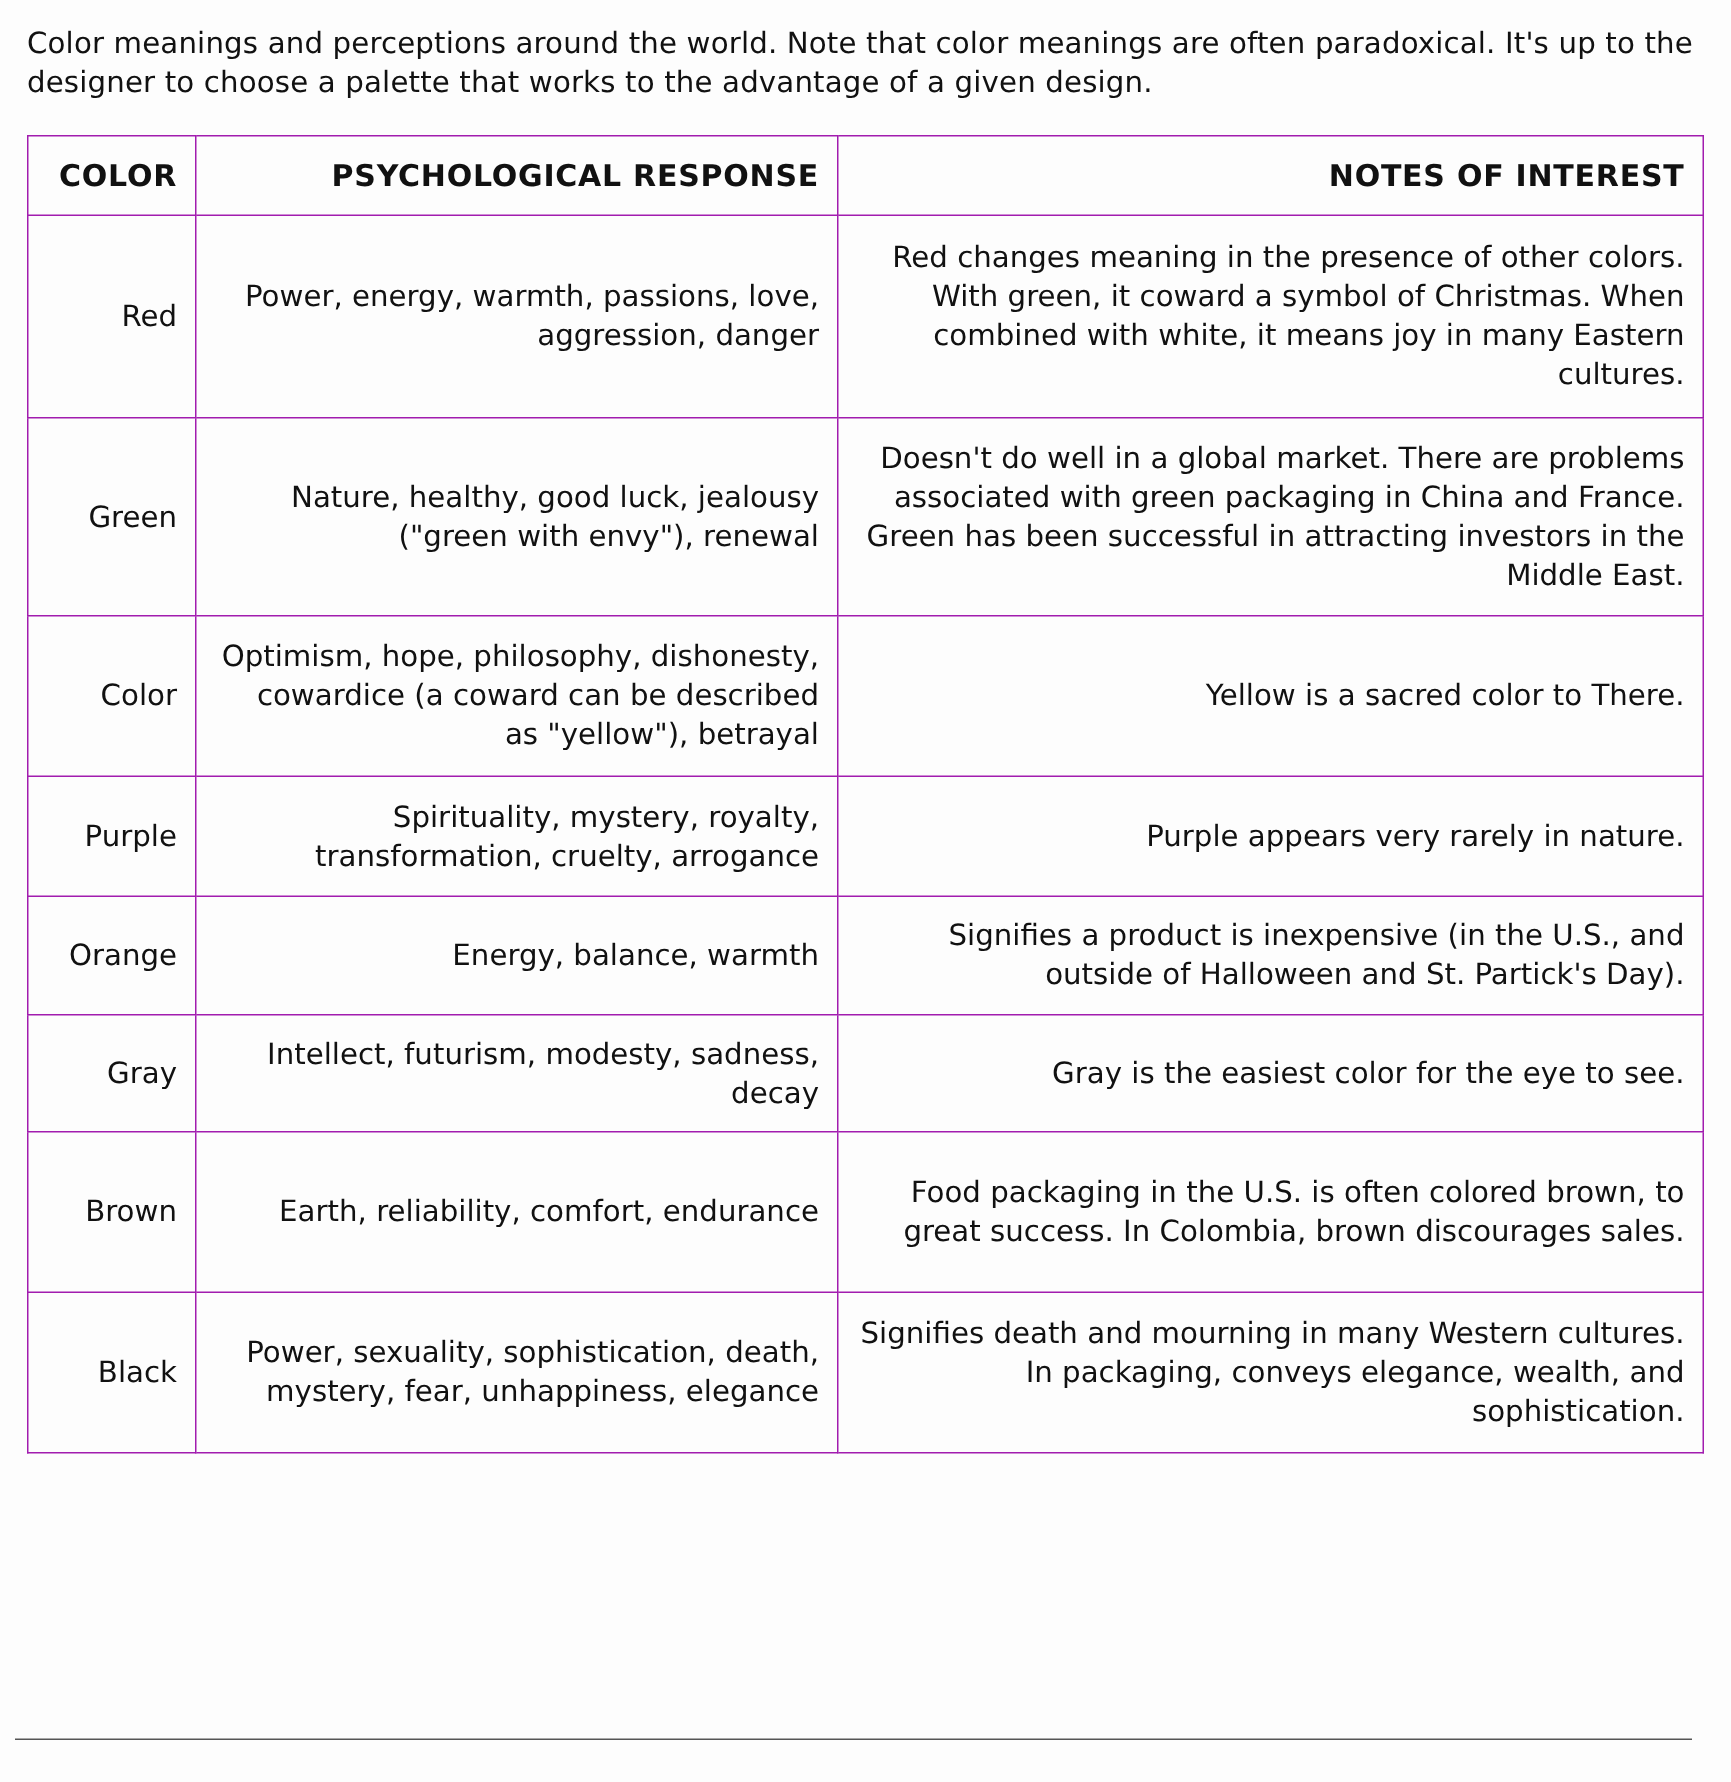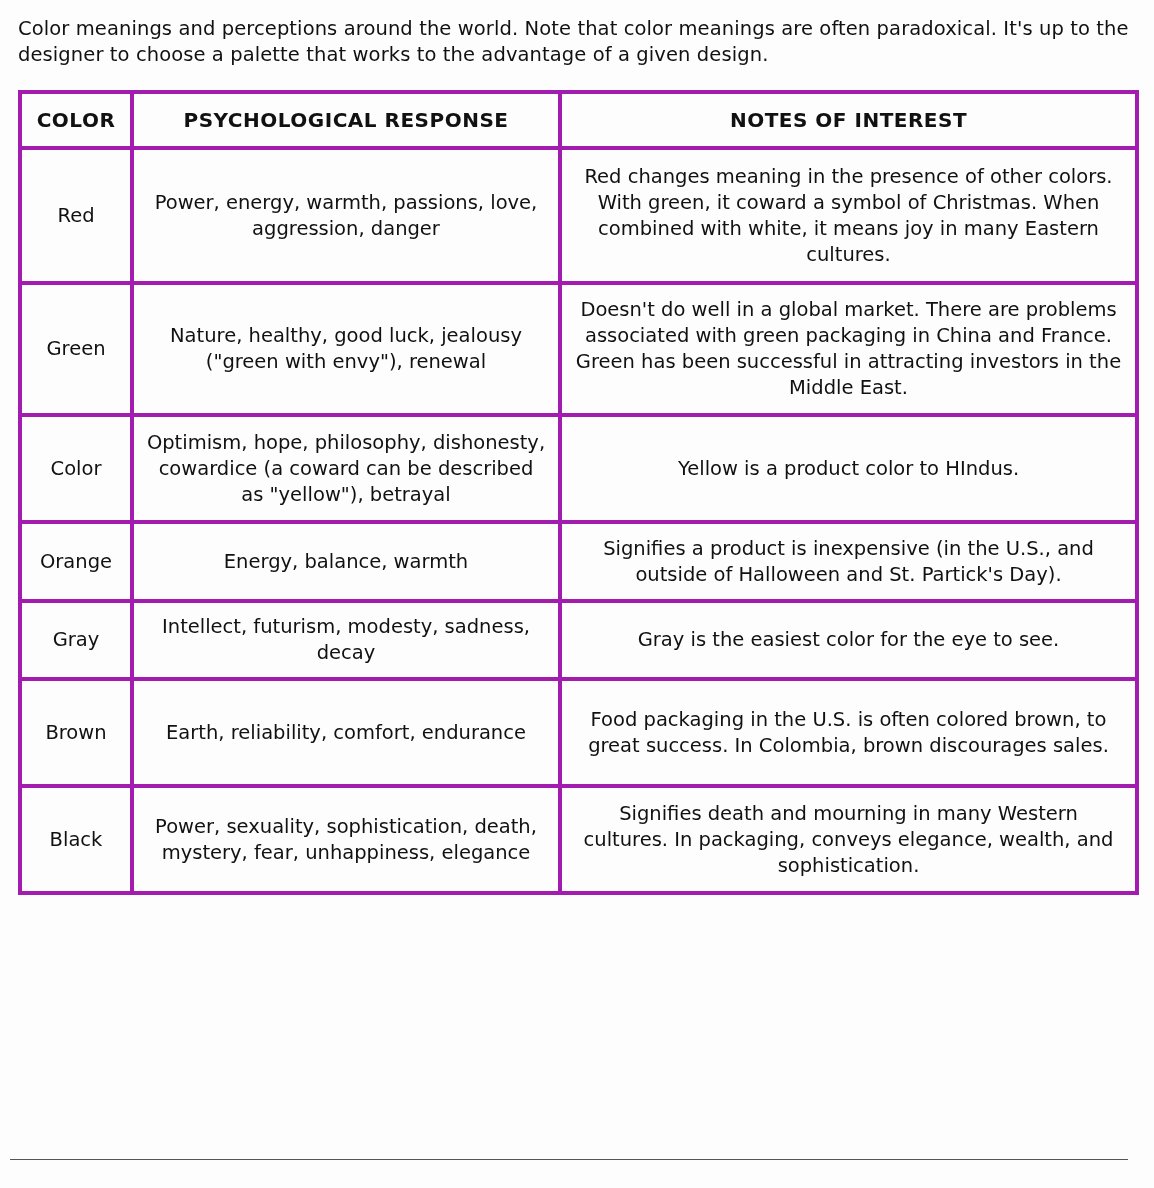--- a/index.html
+++ b/index.html
@@ -10,21 +10,21 @@
     .intro {
       position: absolute; left: 18px; top: 16px; width: 1125px;
       font-size: 19.5px; line-height: 26px; letter-spacing: 0.1px;
     }
     table.colors {
       position: absolute; left: 18px; top: 90px; width: 1117px;
       border-collapse: collapse; table-layout: fixed;
       font-size: 19.5px; line-height: 26px;
     }
     table.colors td, table.colors th {
-      border: 4px solid #a21caf; vertical-align: middle; text-align: center; padding: 0 12px;
+      border: 1px solid #a21caf; vertical-align: middle; text-align: right; padding: 0 12px;
     }
     table.colors th {
       font-weight: bold; font-size: 20px; letter-spacing: 0.5px; height: 52px;
     }
     col.c1 { width: 112px; }
     col.c2 { width: 428px; }
     col.c3 { width: 577px; }
     td.color-name { padding-left: 13px; }
     .bottom-rule {
       position: absolute; left: 10px; top: 1159px; width: 1118px; height: 0;
@@ -56,21 +56,26 @@
       <td>Red changes meaning in the presence of other colors. With green, it coward a symbol of Christmas. When combined with white, it means joy in many Eastern cultures.</td>
     </tr>
     <tr style="height:132px">
       <td class="color-name">Green</td>
       <td>Nature, healthy, good luck, jealousy ("green with envy"), renewal</td>
       <td>Doesn't do well in a global market. There are problems associated with green packaging in China and France. Green has been successful in attracting investors in the Middle East.</td>
     </tr>
     <tr style="height:107px">
       <td class="color-name">Color</td>
       <td>Optimism, hope, philosophy, dishonesty, cowardice (a coward can be described as "yellow"), betrayal</td>
-      <td>Yellow is a product color to HIndus.</td>
+      <td>Yellow is a sacred color to There.</td>
+    </tr>
+    <tr style="height:80px">
+      <td class="color-name">Purple</td>
+      <td>Spirituality, mystery, royalty, transformation, cruelty, arrogance</td>
+      <td>Purple appears very rarely in nature.</td>
     </tr>
     <tr style="height:79px">
       <td class="color-name">Orange</td>
       <td>Energy, balance, warmth</td>
       <td>Signifies a product is inexpensive (in the U.S., and outside of Halloween and St. Partick's Day).</td>
     </tr>
     <tr style="height:78px">
       <td class="color-name">Gray</td>
       <td>Intellect, futurism, modesty, sadness, decay</td>
       <td>Gray is the easiest color for the eye to see.</td>

